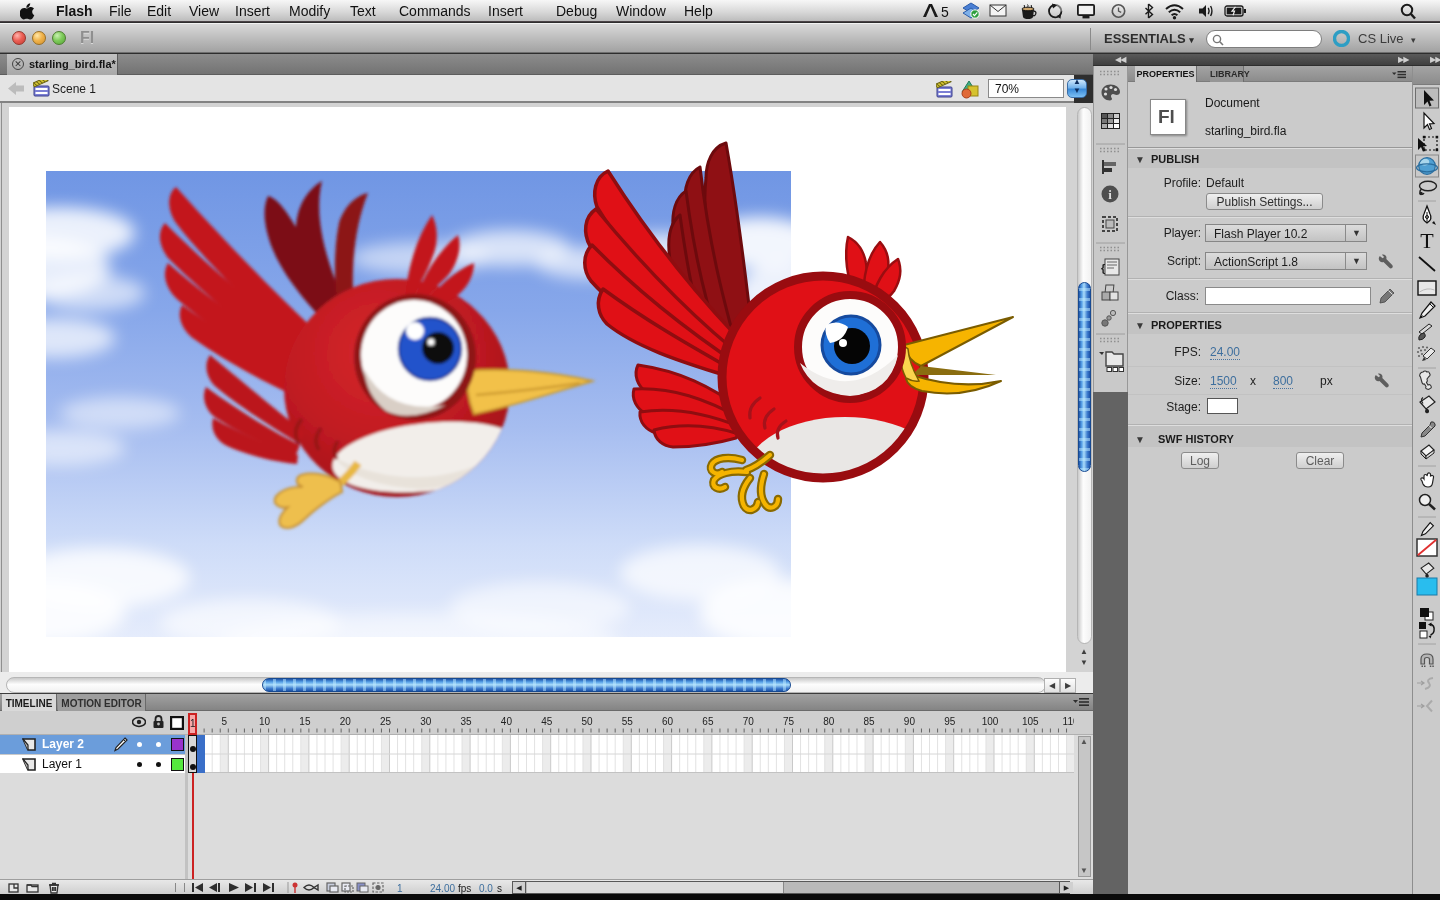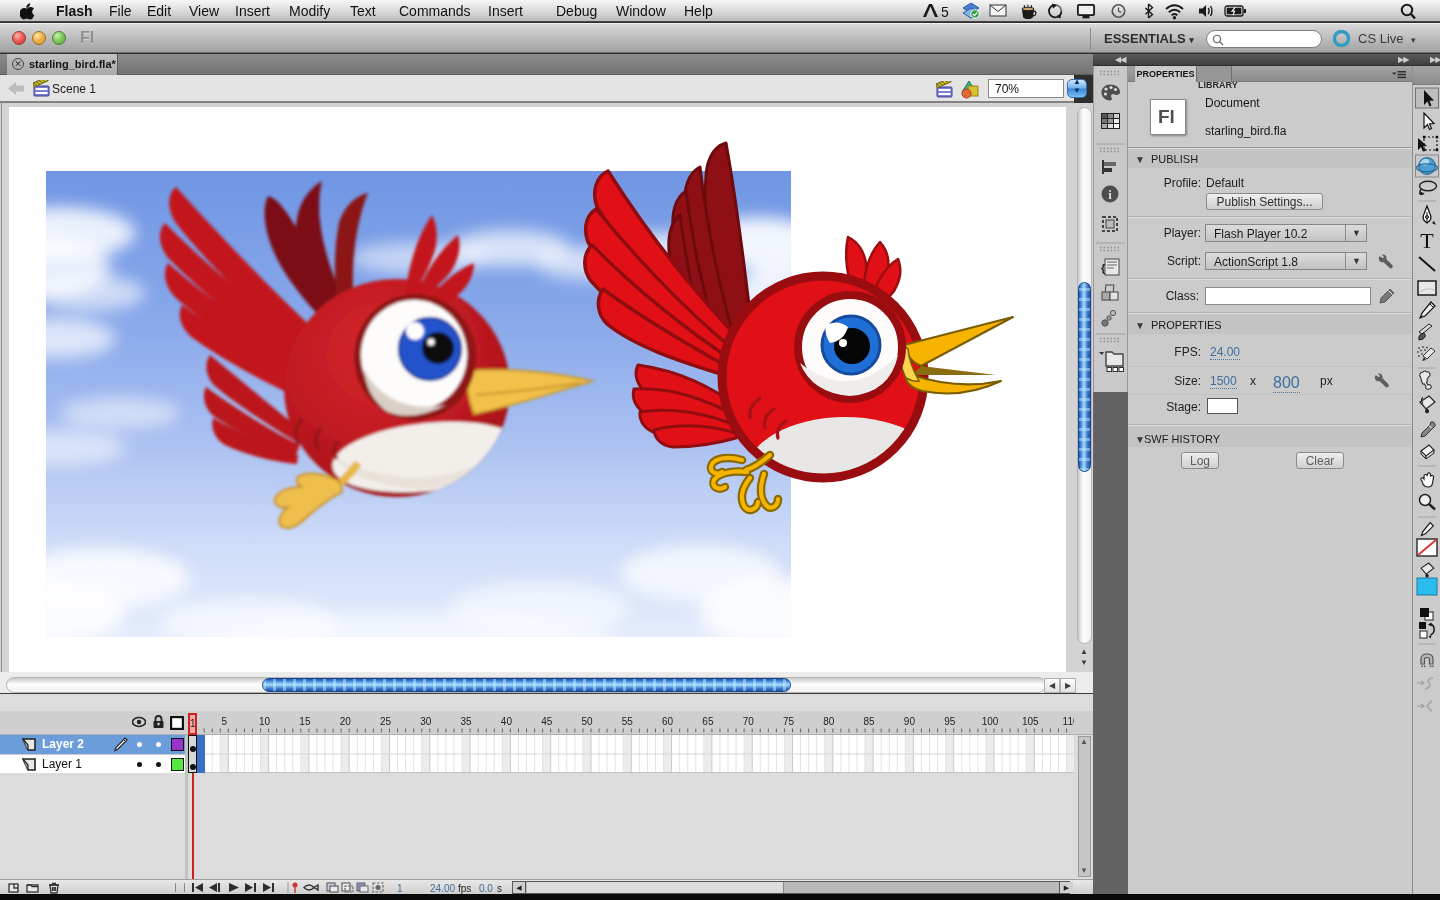--- a/index.html
+++ b/index.html
@@ -73,21 +73,21 @@
 #blackbar { left:0; top:894px; width:1440px; height:6px; background:#0a0a0a; }
 
 
 #collapsebar { left:1093px; top:54px; width:347px; height:12px; background:linear-gradient(#5a5a5a,#3f3f3f); border-bottom:1px solid #2e2e2e; color:#cfcfcf; }
 #dockstrip { left:1093px; top:66px; width:35px; height:326px; background:#c9c9c9; border-left:1px solid #989898; border-right:1px solid #989898; }
 #dockdark { left:1093px; top:392px; width:35px; height:502px; background:#636363; }
 #props { left:1128px; top:66px; width:284px; height:828px; background:#cbcbcb; }
 #ptabs { position:absolute; left:0; top:0; width:284px; height:16px; background:linear-gradient(#a4a4a4,#8c8c8c); border-bottom:1px solid #7b7b7b;}
 #toolcol { left:1412px; top:66px; width:28px; height:828px; background:#cbcbcb; border-left:1px solid #8e8e8e; }
 
-.seclabel { font-weight:normal; font-size:11px; color:#1b1b1b; }
+.seclabel { font-weight:bold; font-size:11px; color:#1b1b1b; }
 .plabel { position:absolute; font-size:12px; color:#1e1e1e; text-align:right; }
 .bluev { color:#3e6f9e; }
 .pbtn { position:absolute; background:linear-gradient(#efefef,#cfcfcf); border:1px solid #8b8b8b; border-radius:3px; font-size:12px; color:#4a4a4a; text-align:center; }
 .dd { position:absolute; background:linear-gradient(#dcdcdc,#c3c3c3); border:1px solid #868686; font-size:12px; color:#1c1c1c;text-align:right; }
 </style>
 </head>
 <body>
 <div id="app">
   <div id="menubar" class="abs">
     <svg class="abs" style="left:20px;top:3px" width="15" height="17" viewBox="0 0 15 17">
@@ -418,20 +418,30 @@
       <span class="abs" style="left:3px;top:551px;font-size:8px;color:#3e3e3e">▼</span>
     </div>
   </div>
   <div id="hscroll" class="abs">
     <div id="htrack"></div>
     <div id="hthumb"></div>
     <div class="hbtn" style="left:1044px">◀</div>
     <div class="hbtn" style="left:1060px">▶</div>
   </div>
   <div id="timeline" class="abs">
+    <div id="tltabs">
+      <div class="tltab" style="left:2px;width:55px;background:#d9d9d9;color:#1a1a1a;border-right:1px solid #6a6a6a">TIMELINE</div>
+      <div class="tltab" style="left:58px;width:88px;background:#9e9e9e;color:#2e2e2e;border-right:1px solid #6a6a6a">MOTION EDITOR</div>
+      <svg class="abs" style="left:1073px;top:4px" width="16" height="9" viewBox="0 0 16 9">
+        <path d="M0 2 L5 2 L2.5 5 Z" fill="#2e2e2e"></path>
+        <rect x="6" y="0" width="10" height="1.6" fill="#2e2e2e"></rect>
+        <rect x="6" y="3.2" width="10" height="1.6" fill="#2e2e2e"></rect>
+        <rect x="6" y="6.4" width="10" height="1.6" fill="#2e2e2e"></rect>
+      </svg>
+    </div>
     <div id="tlheader">
       <svg class="abs" style="left:132px;top:5px" width="14" height="12" viewBox="0 0 14 12">
         <ellipse cx="7" cy="6" rx="6.5" ry="4.4" fill="none" stroke="#222" stroke-width="1.5"></ellipse>
         <circle cx="7" cy="6" r="2.2" fill="#222"></circle>
       </svg>
       <svg class="abs" style="left:152px;top:4px" width="13" height="14" viewBox="0 0 13 14">
         <rect x="1.5" y="6" width="10" height="7" rx="1" fill="#222"></rect>
         <path d="M3.5 6 L3.5 4 A3 3 0 0 1 9.5 4 L9.5 6" fill="none" stroke="#222" stroke-width="1.8"></path>
         <circle cx="6.5" cy="9" r="1.4" fill="#bbb"></circle>
       </svg>
@@ -894,21 +904,21 @@
         <rect x="8" y="17.5" width="4.5" height="4" fill="#fff" stroke="#333"></rect>
         <rect x="14" y="17.5" width="4.5" height="4" fill="#fff" stroke="#333"></rect>
         <rect x="20" y="17.5" width="4.5" height="4" fill="#fff" stroke="#333"></rect>
       </g>
     </svg>
   </div>
   <div id="dockdark" class="abs"></div>
   <div id="props" class="abs">
     <div id="ptabs">
       <div class="abs" style="left:7px;top:0;width:62px;height:16px;background:#cbcbcb;border-right:1px solid #6e6e6e;font-size:9px;font-weight:bold;color:#141414;text-align:center;padding-top:3px">PROPERTIES</div>
-      <div class="abs" style="left:70px;top:0;width:34px;height:16px;background:#969696;border-right:1px solid #6e6e6e;font-size:9px;font-weight:bold;color:#2b2b2b;text-align:center;padding-top:14px">LIBRARY</div>
+      <div class="abs" style="left:82px;top:0;width:34px;height:16px;background:#969696;border-right:1px solid #6e6e6e;font-size:9px;font-weight:bold;color:#2b2b2b;text-align:center;padding-top:3px">LIBRARY</div>
       <svg class="abs" style="left:264px;top:5px" width="14" height="8" viewBox="0 0 14 8">
         <path d="M0 1.5 L4.5 1.5 L2.2 4 Z" fill="#2e2e2e"></path>
         <rect x="5.5" y="0" width="8.5" height="1.5" fill="#2e2e2e"></rect>
         <rect x="5.5" y="2.8" width="8.5" height="1.5" fill="#2e2e2e"></rect>
         <rect x="5.5" y="5.6" width="8.5" height="1.5" fill="#2e2e2e"></rect>
       </svg>
     </div>
     <div class="abs" style="left:22px;top:33px;width:36px;height:36px;background:#fff;border:1px solid #888;box-shadow:1px 1px 2px rgba(0,0,0,0.35)">
       <span class="abs" style="left:7px;top:6px;font-size:19px;color:#4e4e4e;font-weight:bold;letter-spacing:0">Fl</span>
     </div>
@@ -951,33 +961,33 @@
     <div class="abs" style="left:0;top:247px;width:284px;height:1px;background:#dedede"></div>
     <div class="abs" style="left:0;top:248px;width:284px;height:20px;background:#c3c3c3"></div>
     <span class="abs" style="left:7px;top:254px;font-size:10px;color:#3a3a3a">▼</span>
     <span class="abs seclabel" style="left:23px;top:253px">PROPERTIES</span>
     <div class="plabel" style="left:0px;top:279px;width:73px">FPS:</div>
     <span class="abs bluev" style="left:82px;top:279px;font-size:12px;border-bottom:1px dotted #4a74a0">24.00</span>
     <div class="abs" style="left:0;top:300px;width:284px;height:1px;background:#c2c2c2"></div>
     <div class="plabel" style="left:0px;top:308px;width:73px">Size:</div>
     <span class="abs bluev" style="left:82px;top:308px;font-size:12px;border-bottom:1px dotted #4a74a0">1500</span>
     <span class="abs" style="left:122px;top:308px;font-size:12px;color:#1e1e1e">x</span>
-    <span class="abs bluev" style="left:145px;top:308px;font-size:16px;border-bottom:1px dotted #4a74a0">800</span>
+    <span class="abs bluev" style="left:145px;top:308px;font-size:12px;border-bottom:1px dotted #4a74a0">800</span>
     <span class="abs" style="left:192px;top:308px;font-size:12px;color:#1e1e1e">px</span>
     <svg class="abs" style="left:245px;top:306px" width="17" height="17" viewBox="0 0 17 17">
       <path d="M3 1 C1.5 2.5 1.5 5 3 6.5 C4 7.5 5.5 7.8 6.8 7.3 L13 13.5 C13.8 14.3 15.2 14.3 16 13.5 C16.8 12.7 16.8 11.3 16 10.5 L9.8 4.3 C10.3 3 10 1.5 9 0.5 C8 -0.5 6.5 -0.8 5.2 -0.3 L7.5 2 L6 3.5 L3.5 1.5 Z" fill="#5e5e5e" transform="translate(0,2) scale(0.95)"></path>
     </svg>
     <div class="abs" style="left:0;top:328px;width:284px;height:1px;background:#c2c2c2"></div>
     <div class="plabel" style="left:0px;top:334px;width:73px">Stage:</div>
     <div class="abs" style="left:79px;top:332px;width:31px;height:16px;background:#fff;border:1px solid #555"></div>
     <div class="abs" style="left:0;top:358px;width:284px;height:1px;background:#b2b2b2"></div>
     <div class="abs" style="left:0;top:359px;width:284px;height:1px;background:#dedede"></div>
     <div class="abs" style="left:0;top:360px;width:284px;height:21px;background:#c3c3c3"></div>
     <span class="abs" style="left:7px;top:368px;font-size:10px;color:#3a3a3a">▼</span>
-    <span class="abs seclabel" style="left:16px;top:367px">SWF HISTORY</span>
+    <span class="abs seclabel" style="left:30px;top:367px">SWF HISTORY</span>
     <div class="pbtn" style="left:53px;top:386px;width:38px;height:17px;padding-top:1px;color:#5e5e5e">Log</div>
     <div class="pbtn" style="left:168px;top:386px;width:48px;height:17px;padding-top:1px;color:#5e5e5e">Clear</div>
   </div>
   <div id="toolcol" class="abs">
     <div class="abs" style="left:0;top:0;width:28px;height:19px;background:linear-gradient(#a4a4a4,#8c8c8c);border-bottom:1px solid #7b7b7b"></div>
     <svg class="abs" style="left:0;top:19px" width="28" height="660" viewBox="0 0 28 660">
 
       <rect x="2.5" y="3" width="23" height="20" fill="#bdbdbd" stroke="#6e6e6e"></rect>
       <g transform="translate(14,13)">
           <path d="M-3 -8 L-3 7 L0.5 3.5 L2.5 8.5 L4.5 7.5 L2.5 2.8 L7 2.5 Z" fill="#111"></path>

